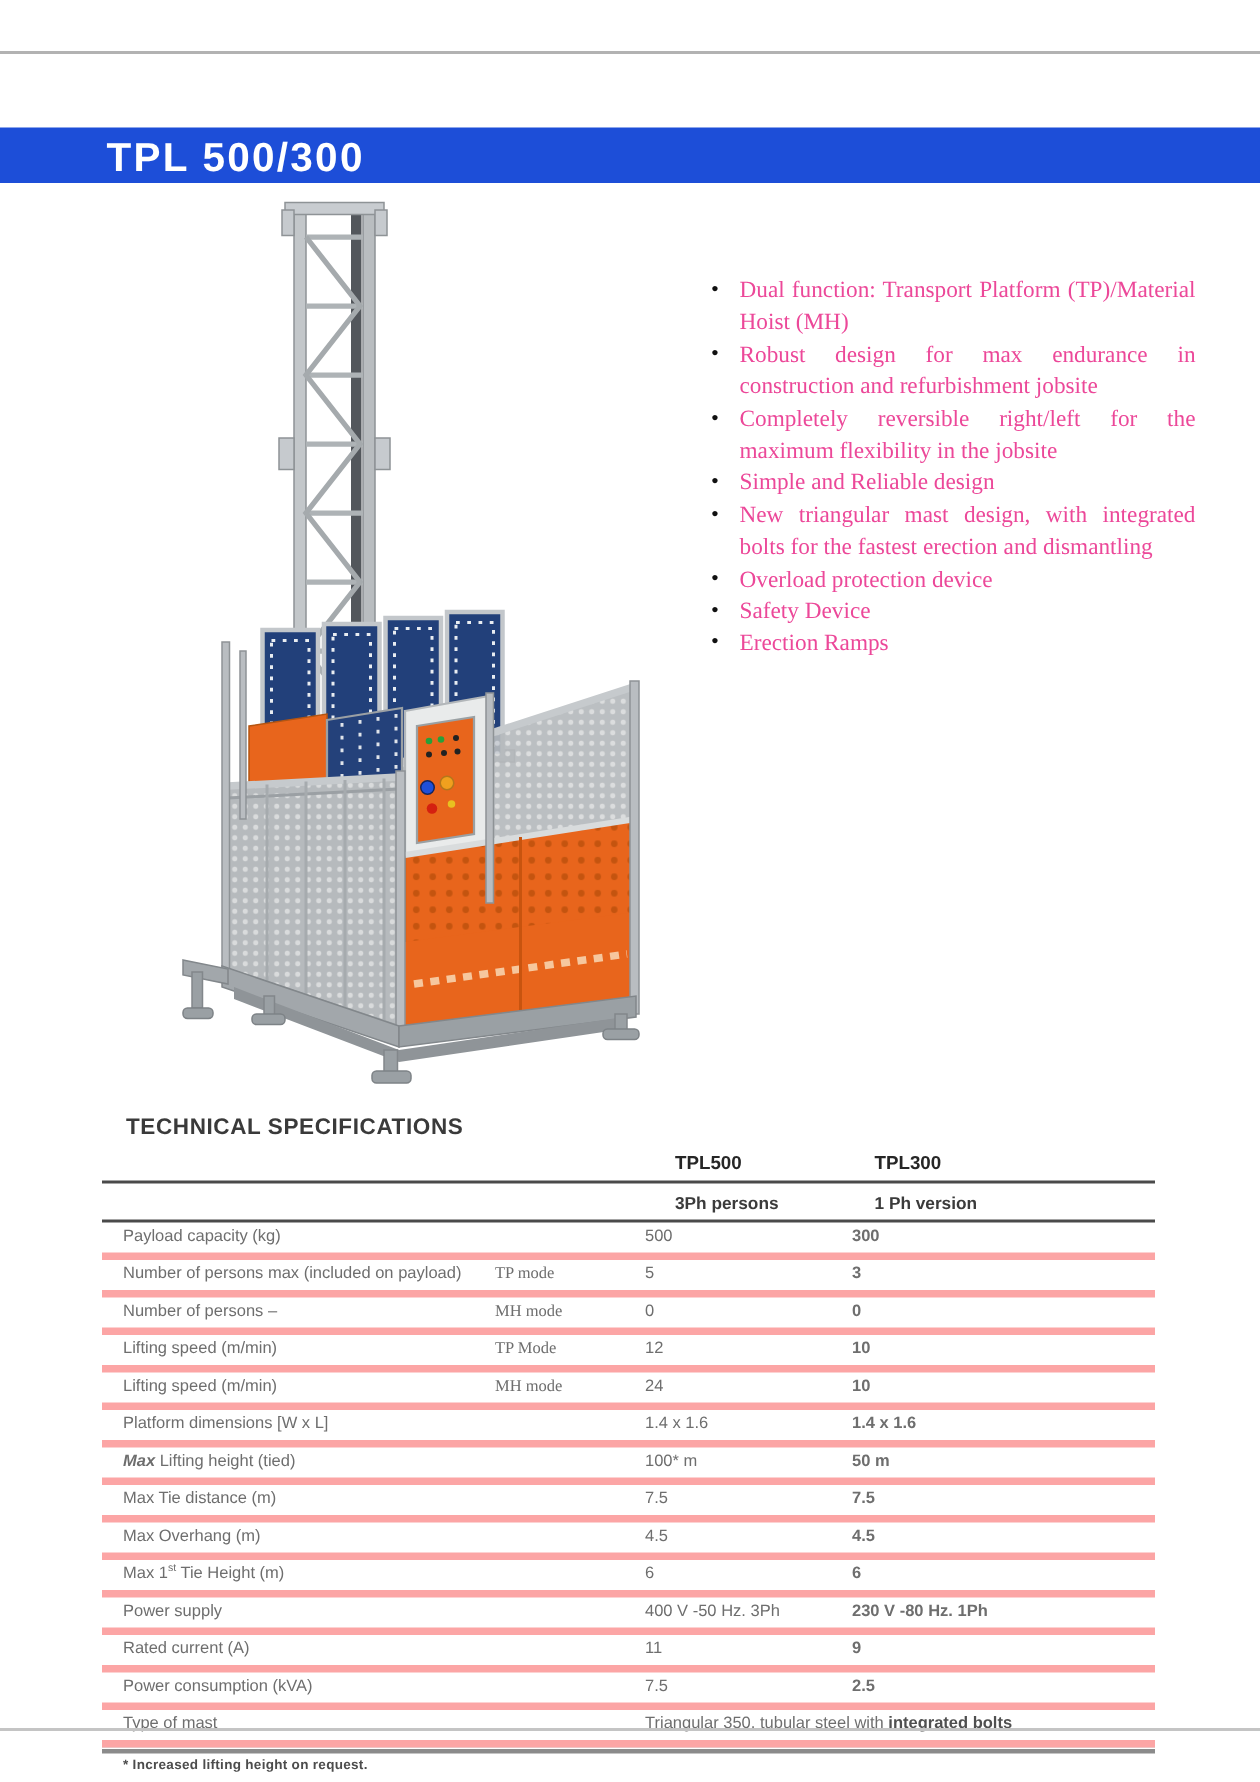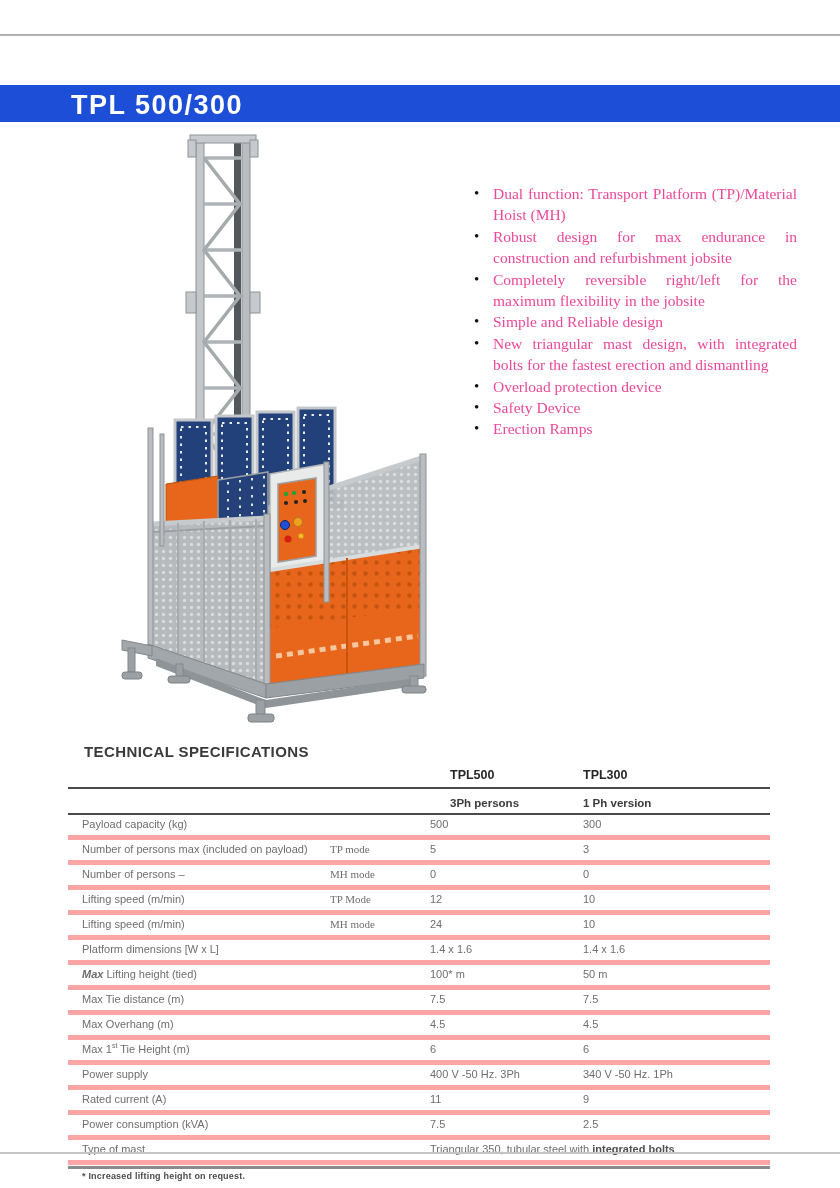--- a/index.html
+++ b/index.html
@@ -61,21 +61,21 @@
 
   .spec-body { }
   .spec-row { position:relative; height:20px; border-bottom:5px solid #fca5a5; }
   .spec-row .c {
     position:absolute; top:0; font-size:11px; color:#6e6e6e;
     line-height:19px; white-space:nowrap;
   }
   .c-label { left:14px; }
   .c-mode  { left:262px;font-family:Liberation Serif, serif; }
   .c-500   { left:362px; }
-  .c-300   { left:515px; }
+  .c-300   { left:500px;font-weight:bold; }
   .bi { font-weight:bold; font-style:italic; }
   .b  { font-weight:bold; color:#4f4f4f; }
   .spec-row sup { font-size:7px; vertical-align:super; line-height:0; }
 
   .table-bottom-bar { height:3px; background:#8b8b8b; border-top:1px solid #ffffff; margin-top:0; }
   .footnote {
     margin:2px 0 0 14px;
     font-size:9px; font-weight:bold; color:#4c4c4c; letter-spacing:0.2px;
   }
 </style>
@@ -297,21 +297,21 @@
         <span class="c c-300">4.5</span>
       </div>
       <div class="spec-row">
         <span class="c c-label"><span>Max 1</span><sup>st</sup><span> Tie Height (m)</span></span>
         <span class="c c-500">6</span>
         <span class="c c-300">6</span>
       </div>
       <div class="spec-row">
         <span class="c c-label"><span>Power supply</span></span>
         <span class="c c-500">400 V -50 Hz. 3Ph</span>
-        <span class="c c-300">340 V -50 Hz. 1Ph</span>
+        <span class="c c-300">230 V -80 Hz. 1Ph</span>
       </div>
       <div class="spec-row">
         <span class="c c-label"><span>Rated current (A)</span></span>
         <span class="c c-500">11</span>
         <span class="c c-300">9</span>
       </div>
       <div class="spec-row">
         <span class="c c-label"><span>Power consumption (kVA)</span></span>
         <span class="c c-500">7.5</span>
         <span class="c c-300">2.5</span>

